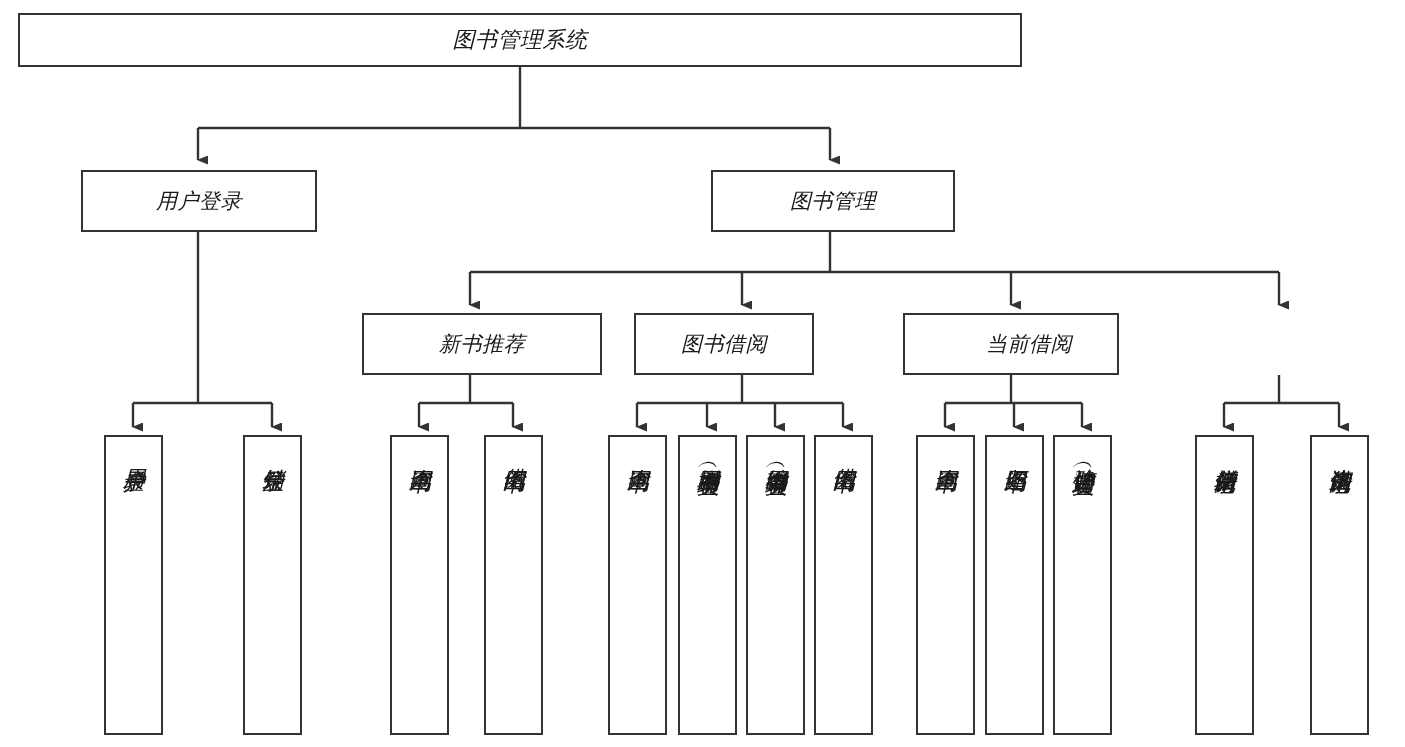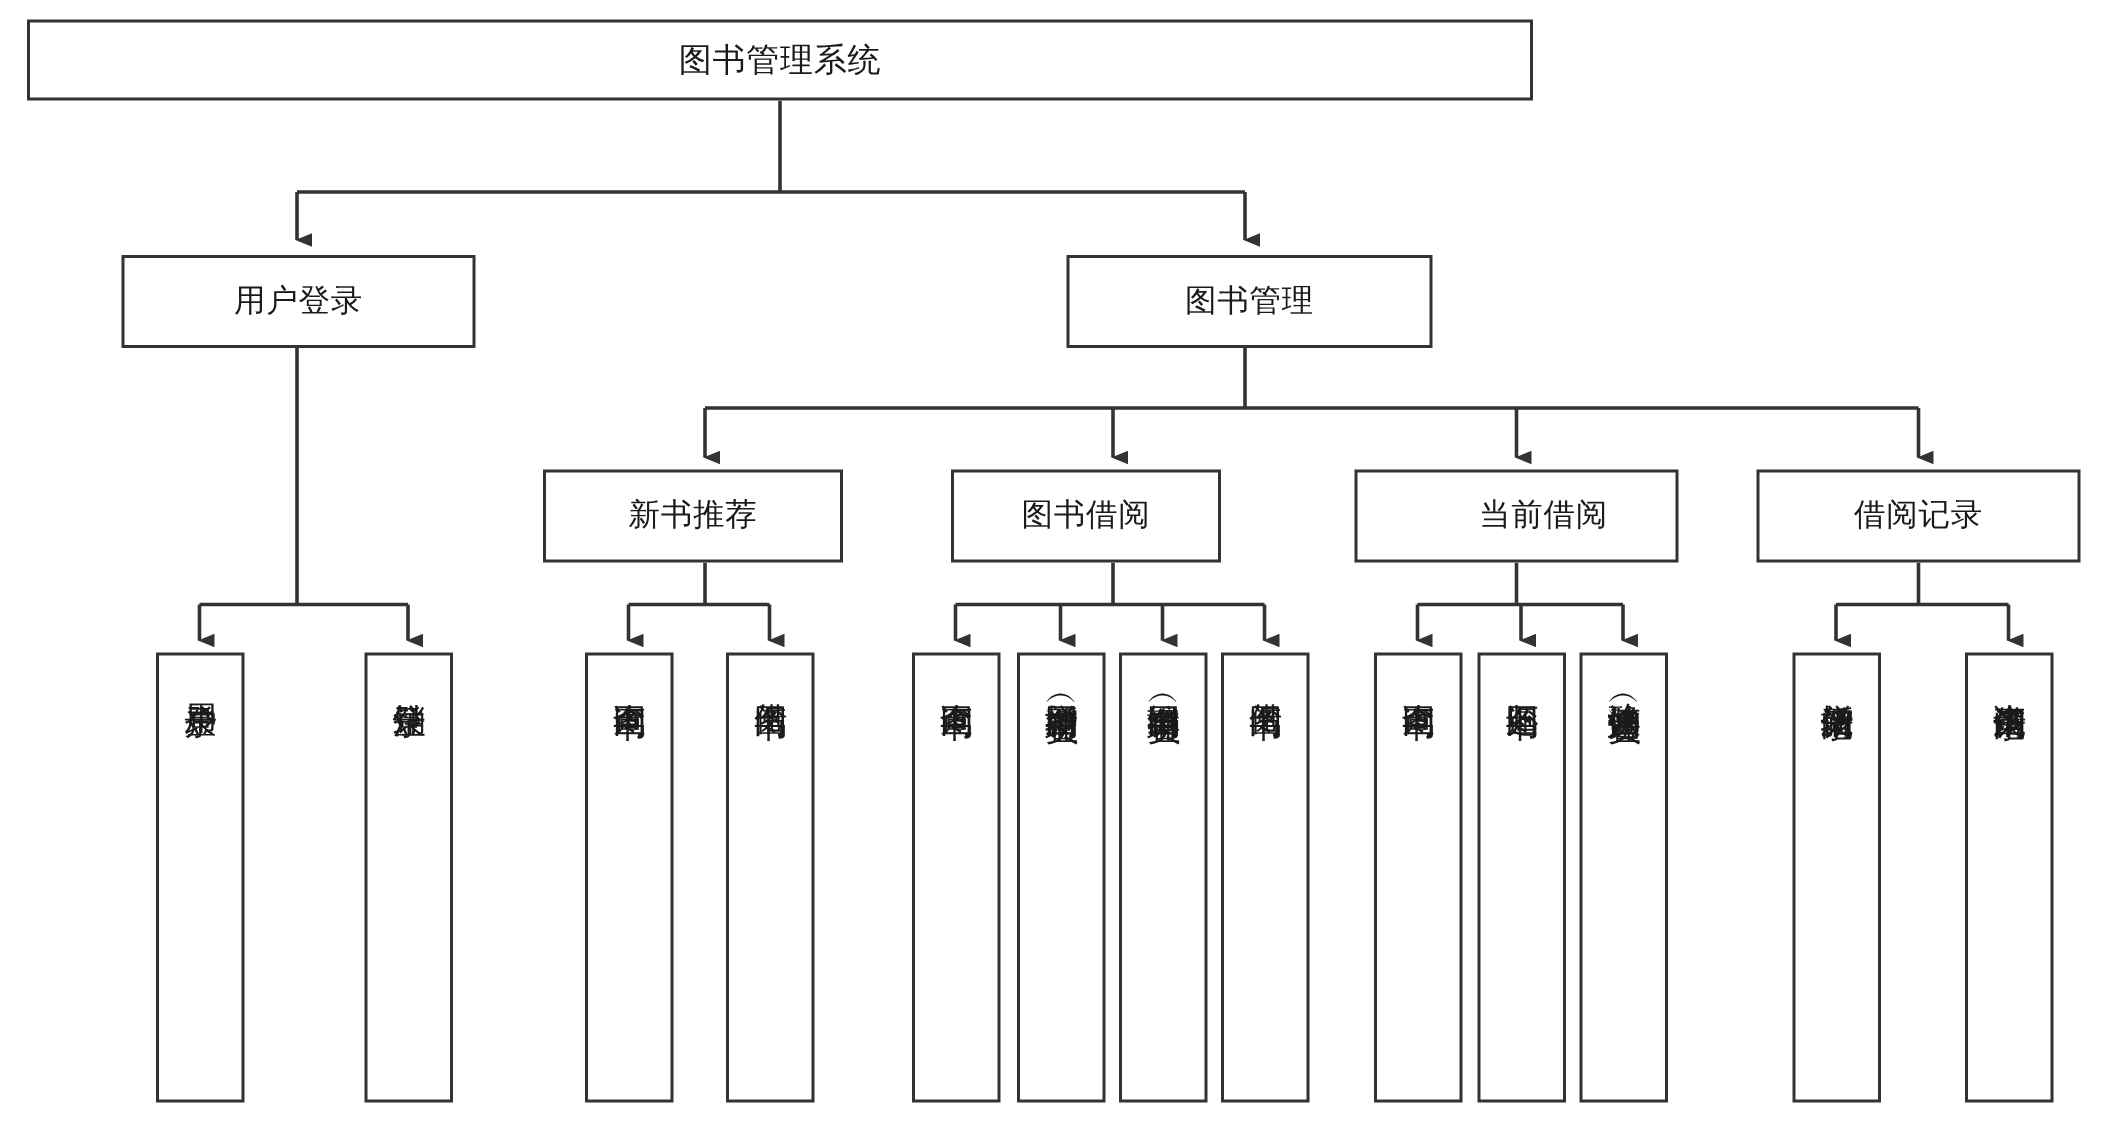--- a/index.html
+++ b/index.html
@@ -32,20 +32,21 @@
     border: 2px solid #333333;
     display: flex;
     align-items: center;
     justify-content: center;
     color: #1a1a1a;
   }
   .node .label {
     text-align: center;
     line-height: 1.15;
     white-space: nowrap;
+    font-style: italic;
   }
   
   .node.horiz .label {
     font-size: 21px;
     letter-spacing: 0.5px;
   }
   .node.root .label {
     font-size: 22px;
   }
   
@@ -132,32 +133,29 @@
     <span class="label">图书管理系统</span>
   </div>
 
   <div class="node horiz" style="left:81px; top:170px; width:236px; height:62px;">
     <span class="label">用户登录</span>
   </div>
   <div class="node horiz" style="left:711px; top:170px; width:244px; height:62px;">
     <span class="label">图书管理</span>
   </div>
 
-  <div class="node horiz" style="left:362px; top:313px; width:200px; height:62px;">
+  <div class="node horiz" style="left:362px; top:313px; width:240px; height:62px;">
     <span class="label">新书推荐</span>
   </div>
   <div class="node horiz" style="left:634px; top:313px; width:180px; height:62px;">
     <span class="label">图书借阅</span>
   </div>
   <div class="node horiz" style="left:903px; top:313px; width:216px; height:62px;padding-left:36px;">
     <span class="label">当前借阅</span>
   </div>
-  <div class="node horiz" style="left:1171px; top:313px; width:216px; height:62px;">
-    <span class="label">借阅记录</span>
-  </div>
 
   <div class="node vert" style="left:104px; top:435px; width:59px; height:300px;">
     <span class="label">用户登录</span>
   </div>
   <div class="node vert" style="left:243px; top:435px; width:59px; height:300px;">
     <span class="label">注销登录</span>
   </div>
 
   <div class="node vert" style="left:390px; top:435px; width:59px; height:300px;">
     <span class="label">查询图书</span>

